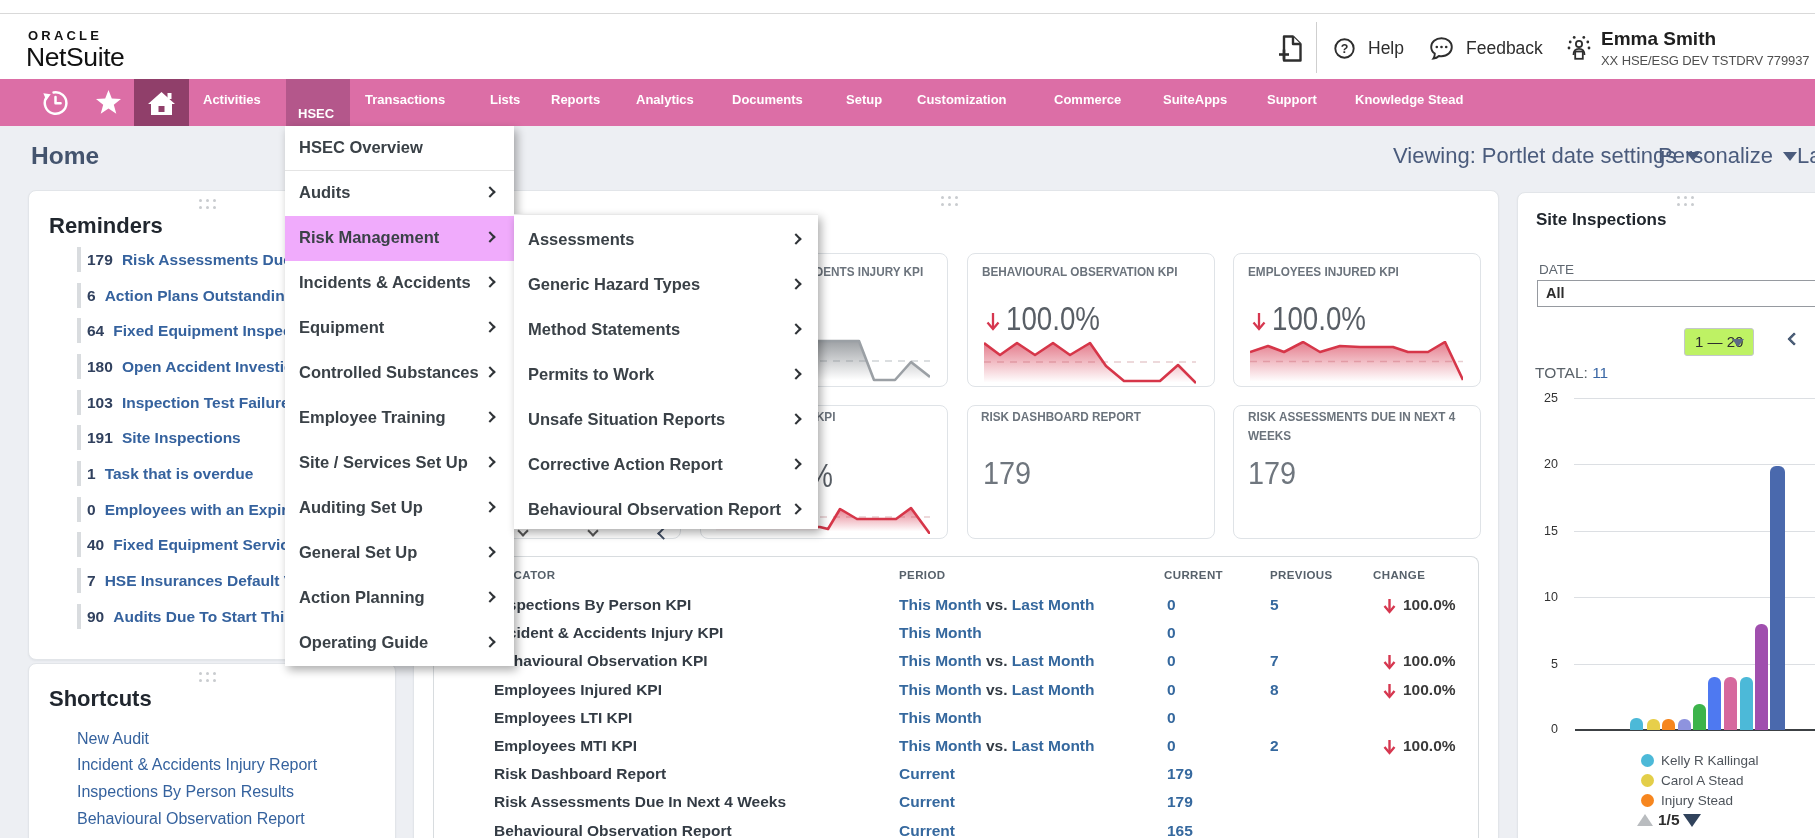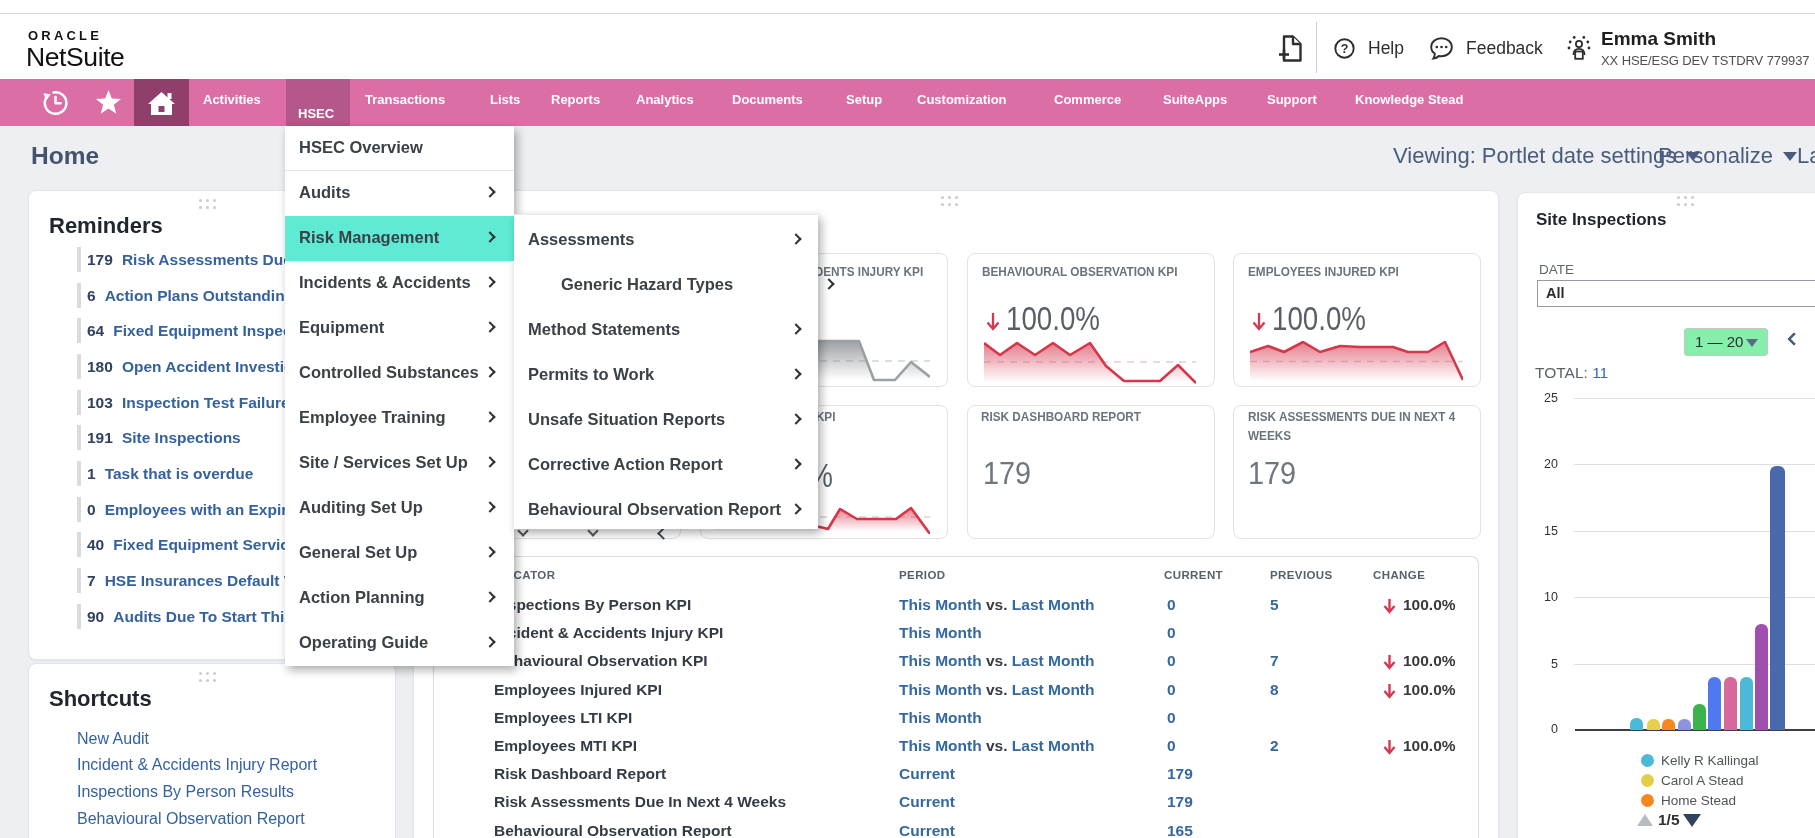--- a/index.html
+++ b/index.html
@@ -348,21 +348,21 @@
     <i style="left:14px;top:0"></i>
     <i style="left:0;top:7px"></i>
     <i style="left:7px;top:7px"></i>
     <i style="left:14px;top:7px"></i>
   </div>
 <div style="position:absolute;left:1536px;top:210px;font-size:17px;font-weight:bold;color:#20262d;">Site Inspections</div>
 <div style="position:absolute;left:1539px;top:262px;font-size:13.5px;color:#5f6770;">DATE</div>
 <div style="position:absolute;left:1537px;top:280px;width:296px;height:27px;border:1px solid #969aa0;background:#fff;">
   <span style="position:absolute;left:8px;top:4px;font-size:14.5px;font-weight:bold;color:#2e2e2e;">All</span>
 </div>
-<div style="position:absolute;left:1684px;top:328px;width:84px;height:28px;border:1px solid #c3c7cc;border-radius:3px;background:#86efac;text-align:right;">
+<div style="position:absolute;left:1684px;top:328px;width:70px;height:28px;border:1px solid #c3c7cc;border-radius:3px;background:#bef264;text-align:right;">
   <span style="position:absolute;left:10px;top:4px;font-size:15px;color:#2e2e2e;">1 — 20</span>
   <span style="position:absolute;right:9px;top:10px;width:0;height:0;border-left:6px solid transparent;border-right:6px solid transparent;border-top:8px solid #5c6b85;"></span>
 </div>
 <div style="position:absolute;left:1789px;top:334px;width:10px;height:10px;border-left:3.4px solid #4c5e77;border-bottom:3.4px solid #4c5e77;transform:rotate(45deg);border-radius:1px;"></div>
 <div style="position:absolute;left:1535px;top:364px;font-size:15.5px;color:#5a6269;">TOTAL: <span style="color:#3a67a5">11</span></div>
 
 <div class="glabel" style="left:1536px;top:391px;">25</div>
 <div class="glabel" style="left:1536px;top:457px;">20</div>
 <div class="glabel" style="left:1536px;top:524px;">15</div>
 <div class="glabel" style="left:1536px;top:590px;">10</div>
@@ -383,36 +383,36 @@
 <div class="bar" style="left:1724px;top:677px;width:13px;height:53px;background:#d6689e;"></div>
 <div class="bar" style="left:1740px;top:677px;width:13px;height:53px;background:#4cb9d8;"></div>
 <div class="bar" style="left:1755px;top:624px;width:13px;height:106px;background:#a04fae;"></div>
 <div class="bar" style="left:1770px;top:466px;width:15px;height:264px;background:#4a69ad;"></div>
 
 <div class="legdot" style="left:1641px;top:754px;background:#4cb9d8;"></div>
 <div class="legrow" style="left:1661px;top:753px;">Kelly R Kallingal</div>
 <div class="legdot" style="left:1641px;top:774px;background:#e3ce49;"></div>
 <div class="legrow" style="left:1661px;top:773px;">Carol A Stead</div>
 <div class="legdot" style="left:1641px;top:794px;background:#f6861f;"></div>
-<div class="legrow" style="left:1661px;top:793px;">Home Stead</div>
+<div class="legrow" style="left:1661px;top:793px;">Injury Stead</div>
 
 <div style="position:absolute;left:1637px;top:814px;width:0;height:0;border-left:8px solid transparent;border-right:8px solid transparent;border-bottom:12px solid #b9bcbf;"></div>
 <div style="position:absolute;left:1658px;top:811px;font-size:15.5px;font-weight:bold;color:#2e2e2e;">1/5</div>
 <div style="position:absolute;left:1683px;top:814px;width:0;height:0;border-left:9px solid transparent;border-right:9px solid transparent;border-top:13px solid #31435c;"></div>
 
 <div id="menu1">
   <div class="mi" style="top:0;">
       <span>HSEC Overview</span>
     </div>
   <div style="position:absolute;left:0;top:44px;width:100%;height:1px;background:#e4e4e4;"></div>
   <div class="mi" style="top:45px;">
       <span>Audits</span>
       <i class="chev" style="left:201px;top:17px;"></i>
     </div>
-  <div class="mi" style="top:90px;background:#5eead4;">
+  <div class="mi" style="top:90px;background:#f0abfc;">
       <span>Risk Management</span>
       <i class="chev" style="left:201px;top:17px;"></i>
     </div>
   <div class="mi" style="top:135px;">
       <span>Incidents &amp; Accidents</span>
       <i class="chev" style="left:201px;top:17px;"></i>
     </div>
   <div class="mi" style="top:180px;">
       <span>Equipment</span>
       <i class="chev" style="left:201px;top:17px;"></i>
@@ -444,21 +444,21 @@
   <div class="mi" style="top:495px;">
       <span>Operating Guide</span>
       <i class="chev" style="left:201px;top:17px;"></i>
     </div>
 </div>
 <div id="menu2">
   <div class="mi" style="top:3px;">
       <span>Assessments</span>
       <i class="chev" style="left:278px;top:17px;"></i>
     </div>
-  <div class="mi" style="top:48px;margin-left:33px;">
+  <div class="mi" style="top:48px;">
       <span>Generic Hazard Types</span>
       <i class="chev" style="left:278px;top:17px;"></i>
     </div>
   <div class="mi" style="top:93px;">
       <span>Method Statements</span>
       <i class="chev" style="left:278px;top:17px;"></i>
     </div>
   <div class="mi" style="top:138px;">
       <span>Permits to Work</span>
       <i class="chev" style="left:278px;top:17px;"></i>

